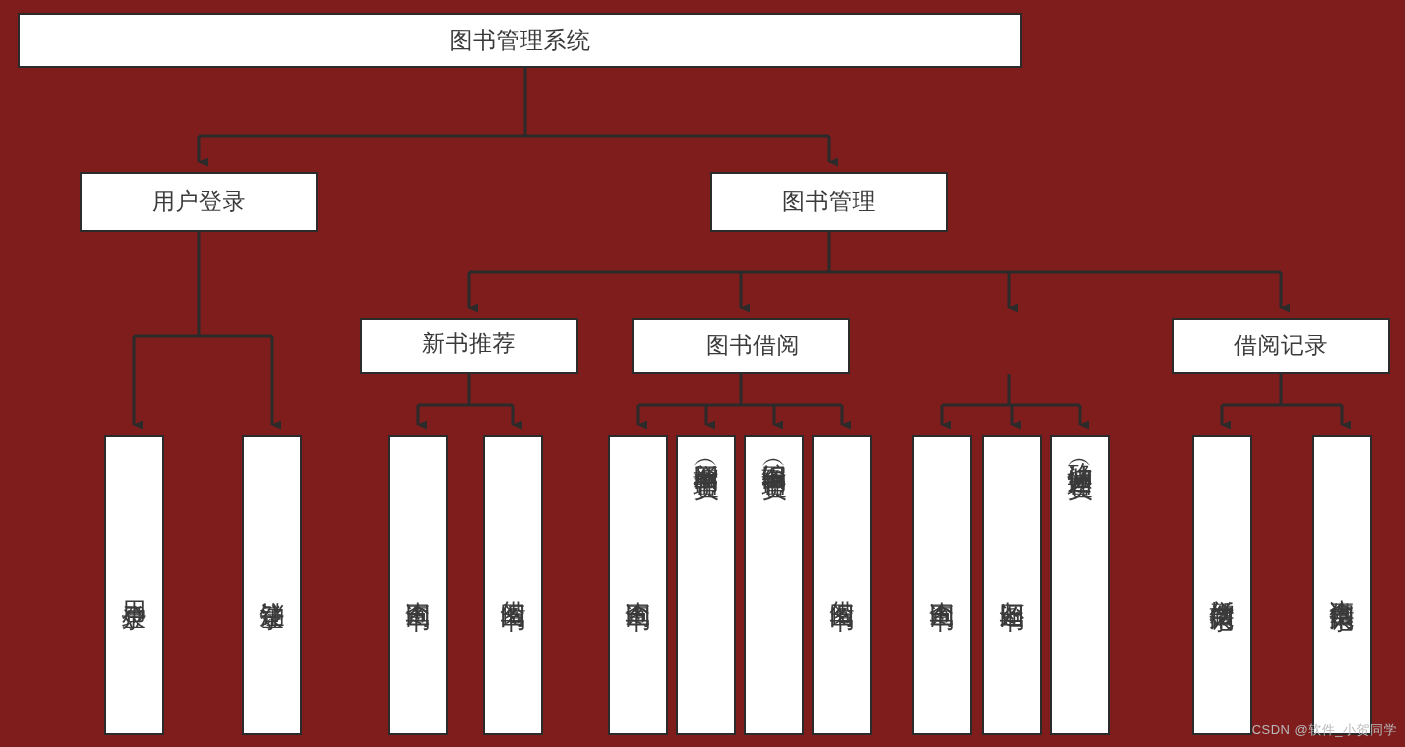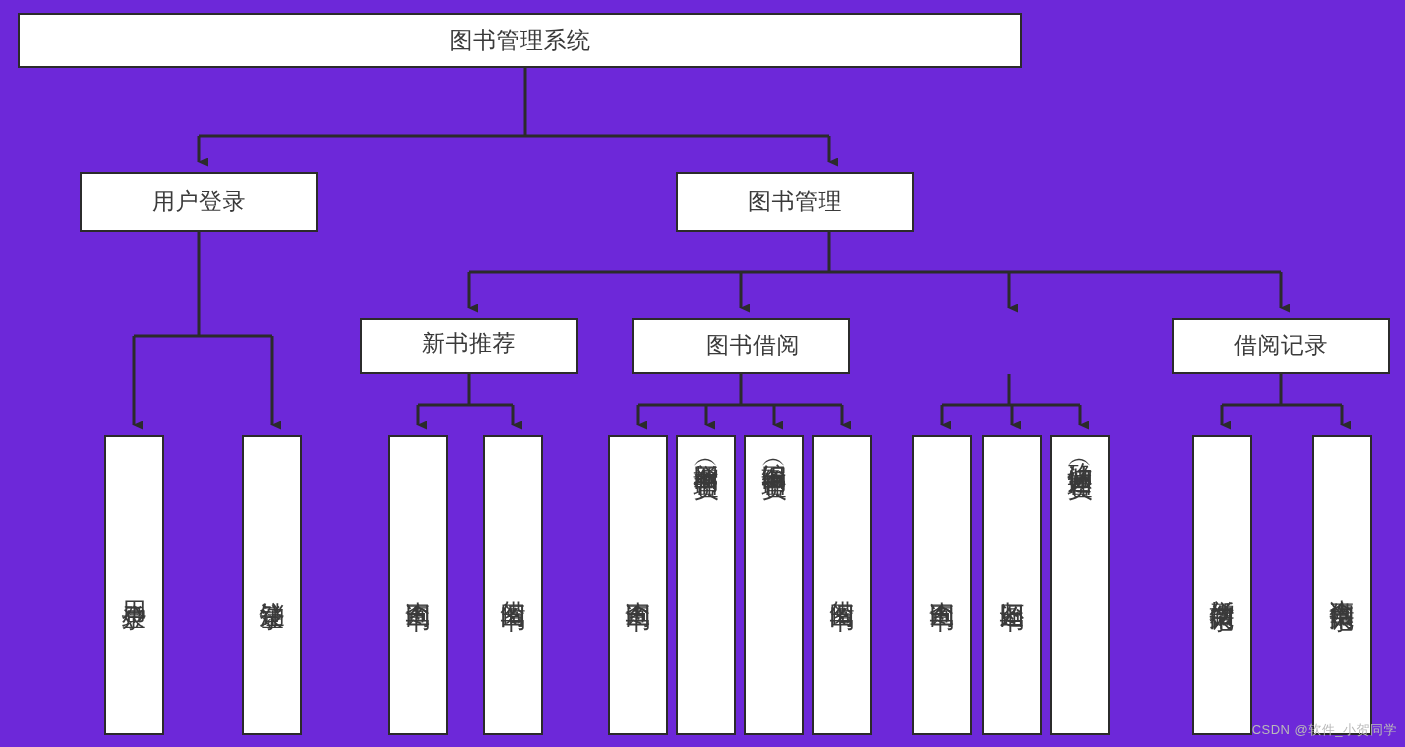--- a/index.html
+++ b/index.html
@@ -8,21 +8,21 @@
     padding: 0;
     background: #ffffff;
   }
   body {
     font-family: "DejaVu Sans", "Liberation Sans", sans-serif;
   }
   #diagram-root {
     position: relative;
     width: 1405px;
     height: 747px;
-    background: #6d28d9;
+    background: #7f1d1d;
     overflow: hidden;
   }
   #connector-layer {
     position: absolute;
     left: 0;
     top: 0;
     width: 1405px;
     height: 747px;
     pointer-events: none;
   }
@@ -133,21 +133,21 @@
     </g>
   </svg>
 
   <div class="node root horizontal" id="node-root" style="left: 18px; top: 13px; width: 1004px; height: 55px;">
     <span class="node-label">图书管理系统</span>
   </div>
 
   <div class="node horizontal" id="node-l2-0" style="left: 80px; top: 172px; width: 238px; height: 60px;">
     <span class="node-label">用户登录</span>
   </div>
-  <div class="node horizontal" id="node-l2-1" style="left: 676px; top: 172px; width: 238px; height: 60px;">
+  <div class="node horizontal" id="node-l2-1" style="left: 710px; top: 172px; width: 238px; height: 60px;">
     <span class="node-label">图书管理</span>
   </div>
 
   <div class="node horizontal" id="node-l3-0" style="left: 360px; top: 318px; width: 218px; height: 56px; font-family: Liberation Mono, monospace;">
     <span class="node-label">新书推荐</span>
   </div>
   <div class="node horizontal" id="node-l3-1" style="left: 632px; top: 318px; width: 218px; height: 56px; padding-left: 24px;">
     <span class="node-label">图书借阅</span>
   </div>
   <div class="node horizontal" id="node-l3-3" style="left: 1172px; top: 318px; width: 218px; height: 56px;">

